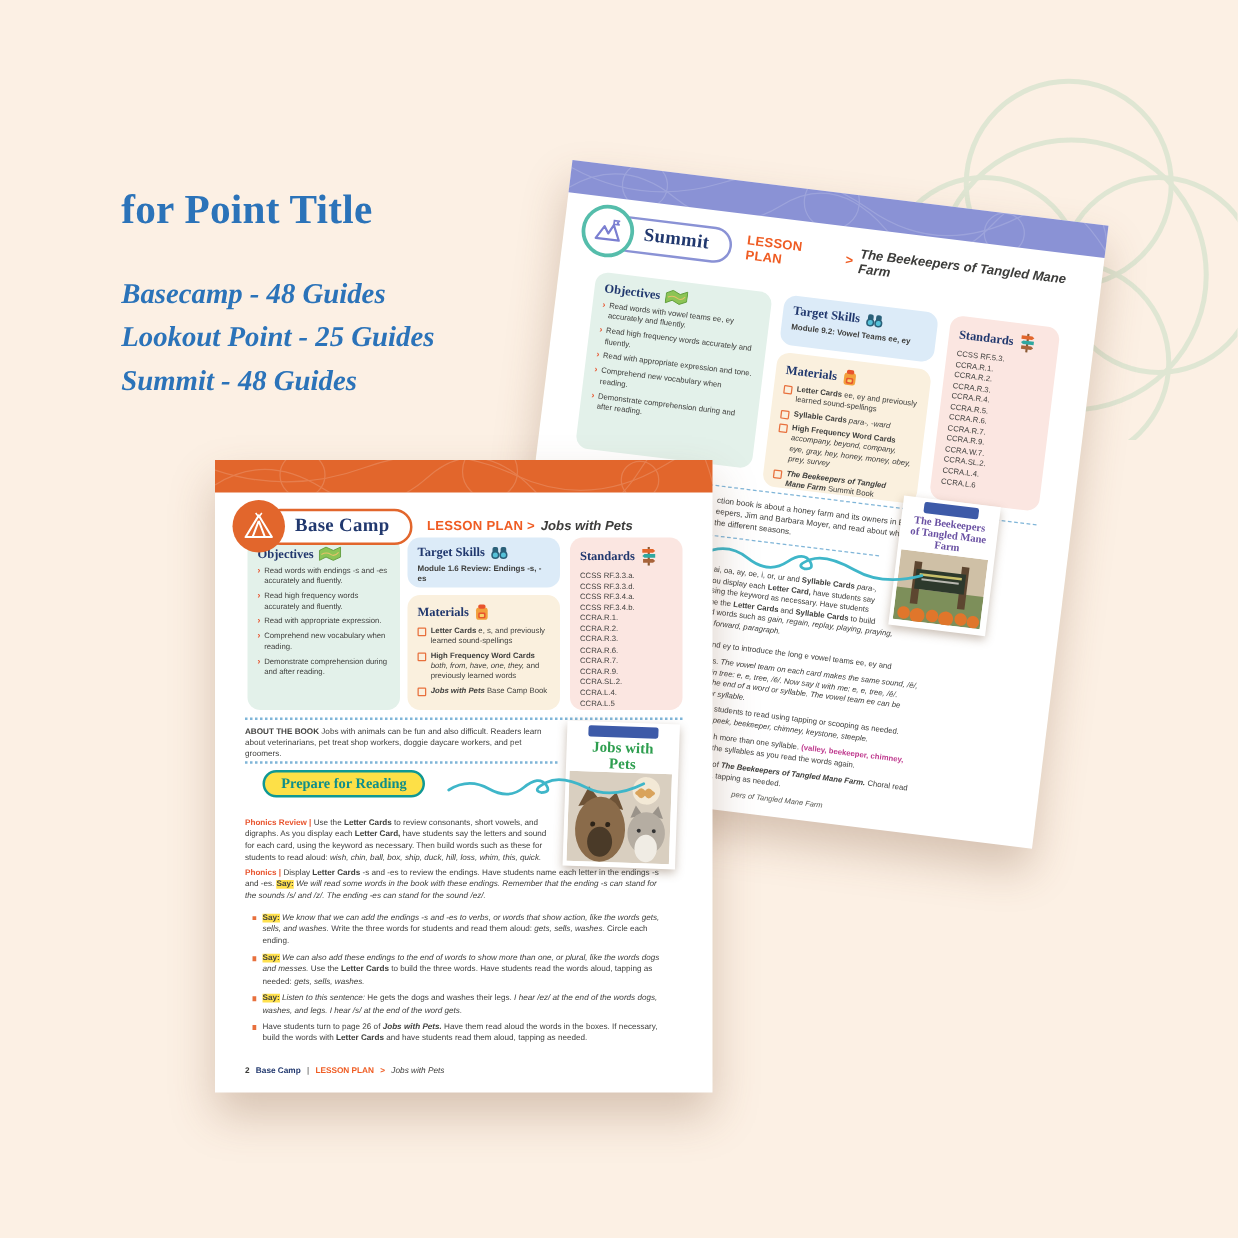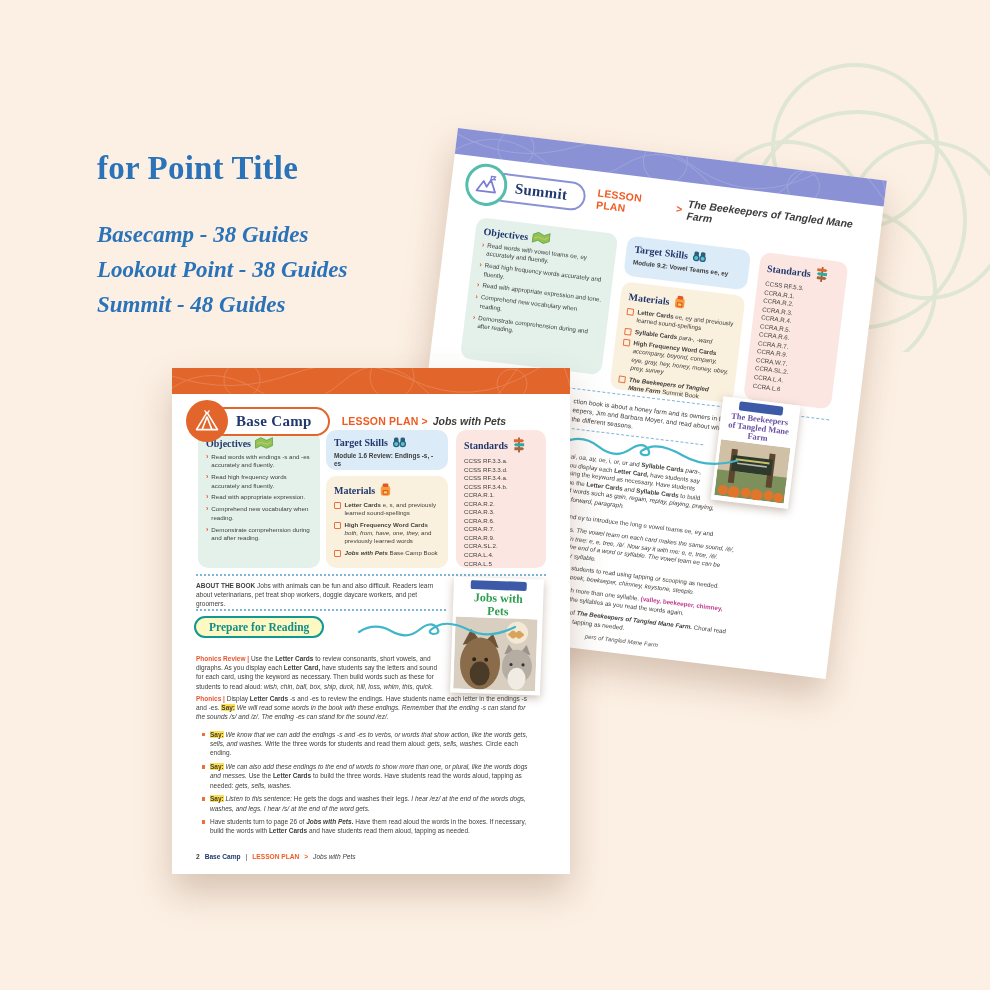--- a/index.html
+++ b/index.html
@@ -66,22 +66,22 @@
   .s-hl{background:#ffe14d;font-weight:700;}
   .s-lbl{color:#e8542e;font-weight:700;}
   .s-mag{color:#bf3a8e;font-weight:700;}
 
   .bullet-list{position:absolute;left:30px;top:362px;width:328px;}
   .bullet{position:relative;font-size:6.5px;line-height:1.42;color:#40403e;
           padding-left:8px;margin-bottom:4.5px;}
   .bullet::before{content:"";position:absolute;left:0;top:3px;width:3.4px;height:3.4px;
                   background:#e8703d;}
 
-  .prepare-pill{position:absolute;left:22px;top:248px;border:2.5px solid #0f9894;border-radius:999px;
-                padding:3px 13px;background:#fef9c3;color:#0f8e8a;font-family:"Liberation Serif",serif;
+  .prepare-pill{position:absolute;left:38px;top:248px;border:2.5px solid #0f9894;border-radius:999px;
+                padding:3px 13px;background:#fde047;color:#0f8e8a;font-family:"Liberation Serif",serif;
                 font-weight:700;font-size:11.5px;}
   .squiggle{position:absolute;}
 
   
   .cover{position:absolute;background:#fff;box-shadow:0 3px 8px rgba(100,70,40,.35);
          padding:3px;box-sizing:border-box;}
   .cover-strip{height:9px;background:#3d5aa8;border-radius:2px;margin:0 14px 2px 14px;}
   .cover-title{text-align:center;font-family:"Liberation Serif",serif;font-weight:700;line-height:1.05;}
   .cover-bc{left:280px;top:210px;width:90px;height:116px;transform:rotate(2deg);}
   .cover-bc .cover-title{font-size:12px;color:#2e9e4f;}
@@ -112,22 +112,22 @@
     <circle cx="152" cy="168" r="108"></circle>
   </g>
 </svg>
 
 <div class="intro">
   <h1>
     <br>
     <span>for Point Title</span>
   </h1>
   <div class="lines">
-    <div>Basecamp - 38 Guides</div>
-    <div>Lookout Point - 38 Guides</div>
+    <div>Basecamp - 48 Guides</div>
+    <div>Lookout Point - 25 Guides</div>
     <div>Summit - 48 Guides</div>
   </div>
 </div>
 
 <div class="page page-summit">
   <div class="band band-purple">
     <svg viewBox="0 0 432 26" preserveAspectRatio="none">
       <g stroke="#ffffff" stroke-width="1" fill="none" opacity="0.16">
         <path d="M0 22 Q40 -8 85 20 T 170 16 T 255 24 T 340 10 T 432 20"></path>
         <path d="M0 6 Q60 30 120 4 T 240 10 T 360 2 T 432 12"></path>

